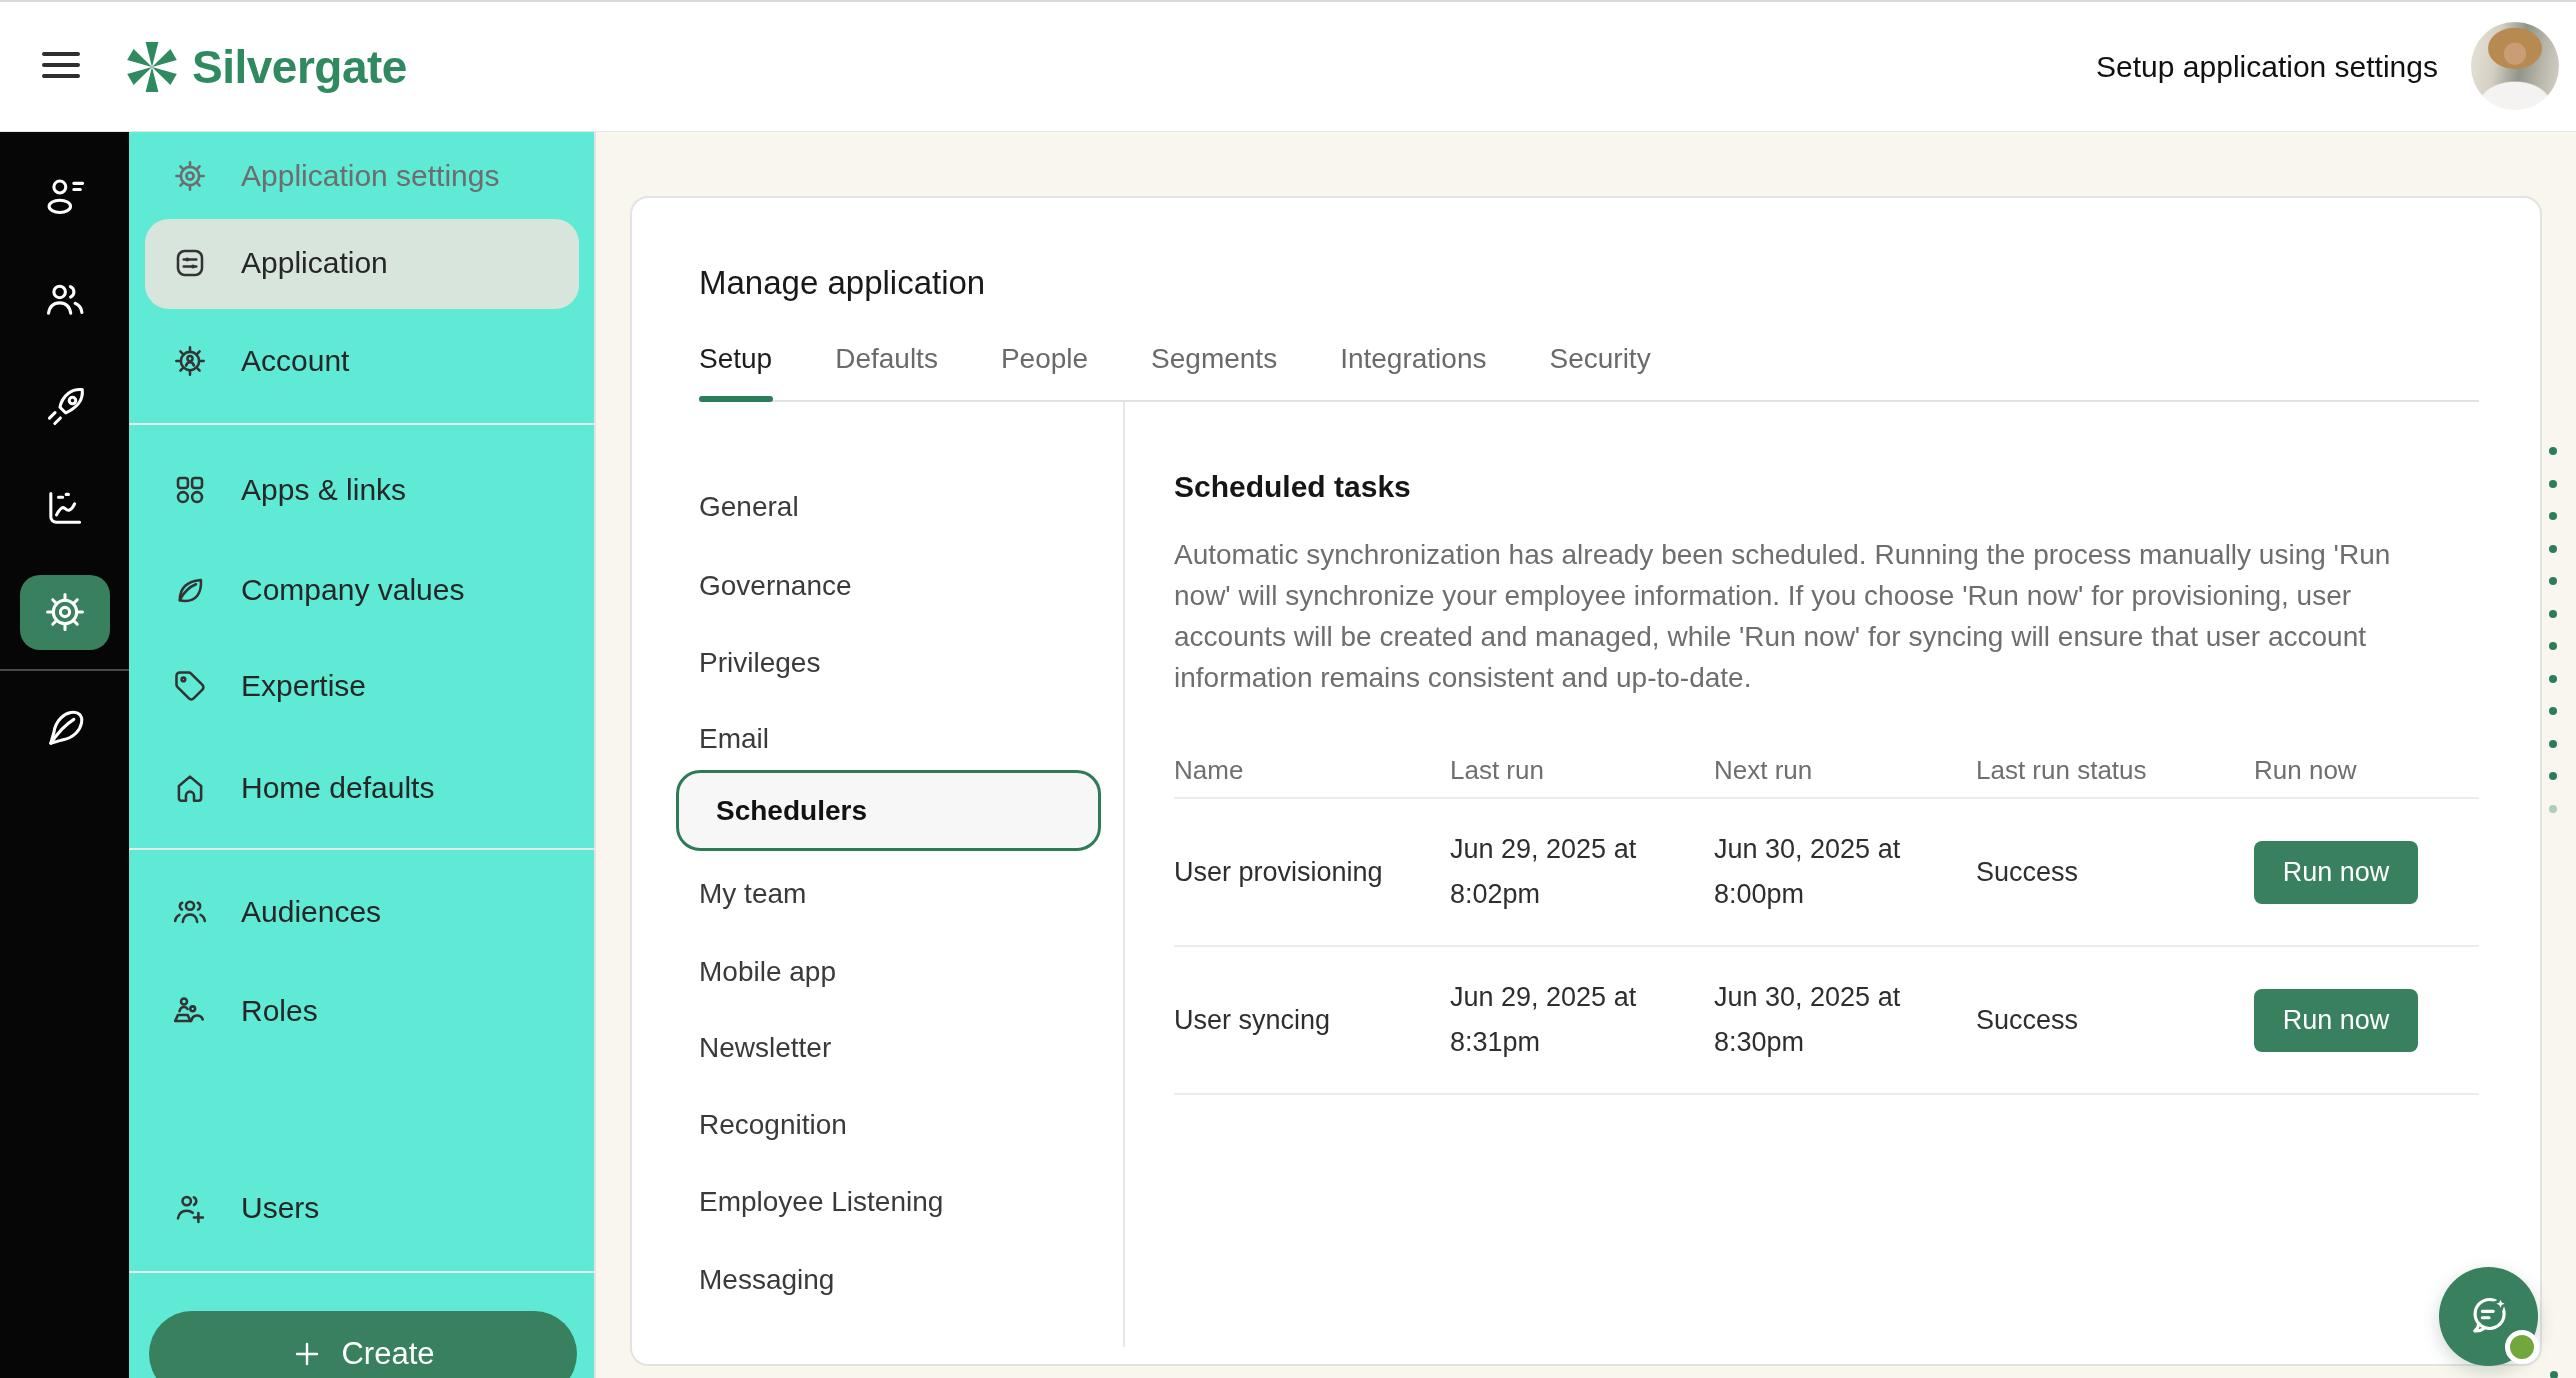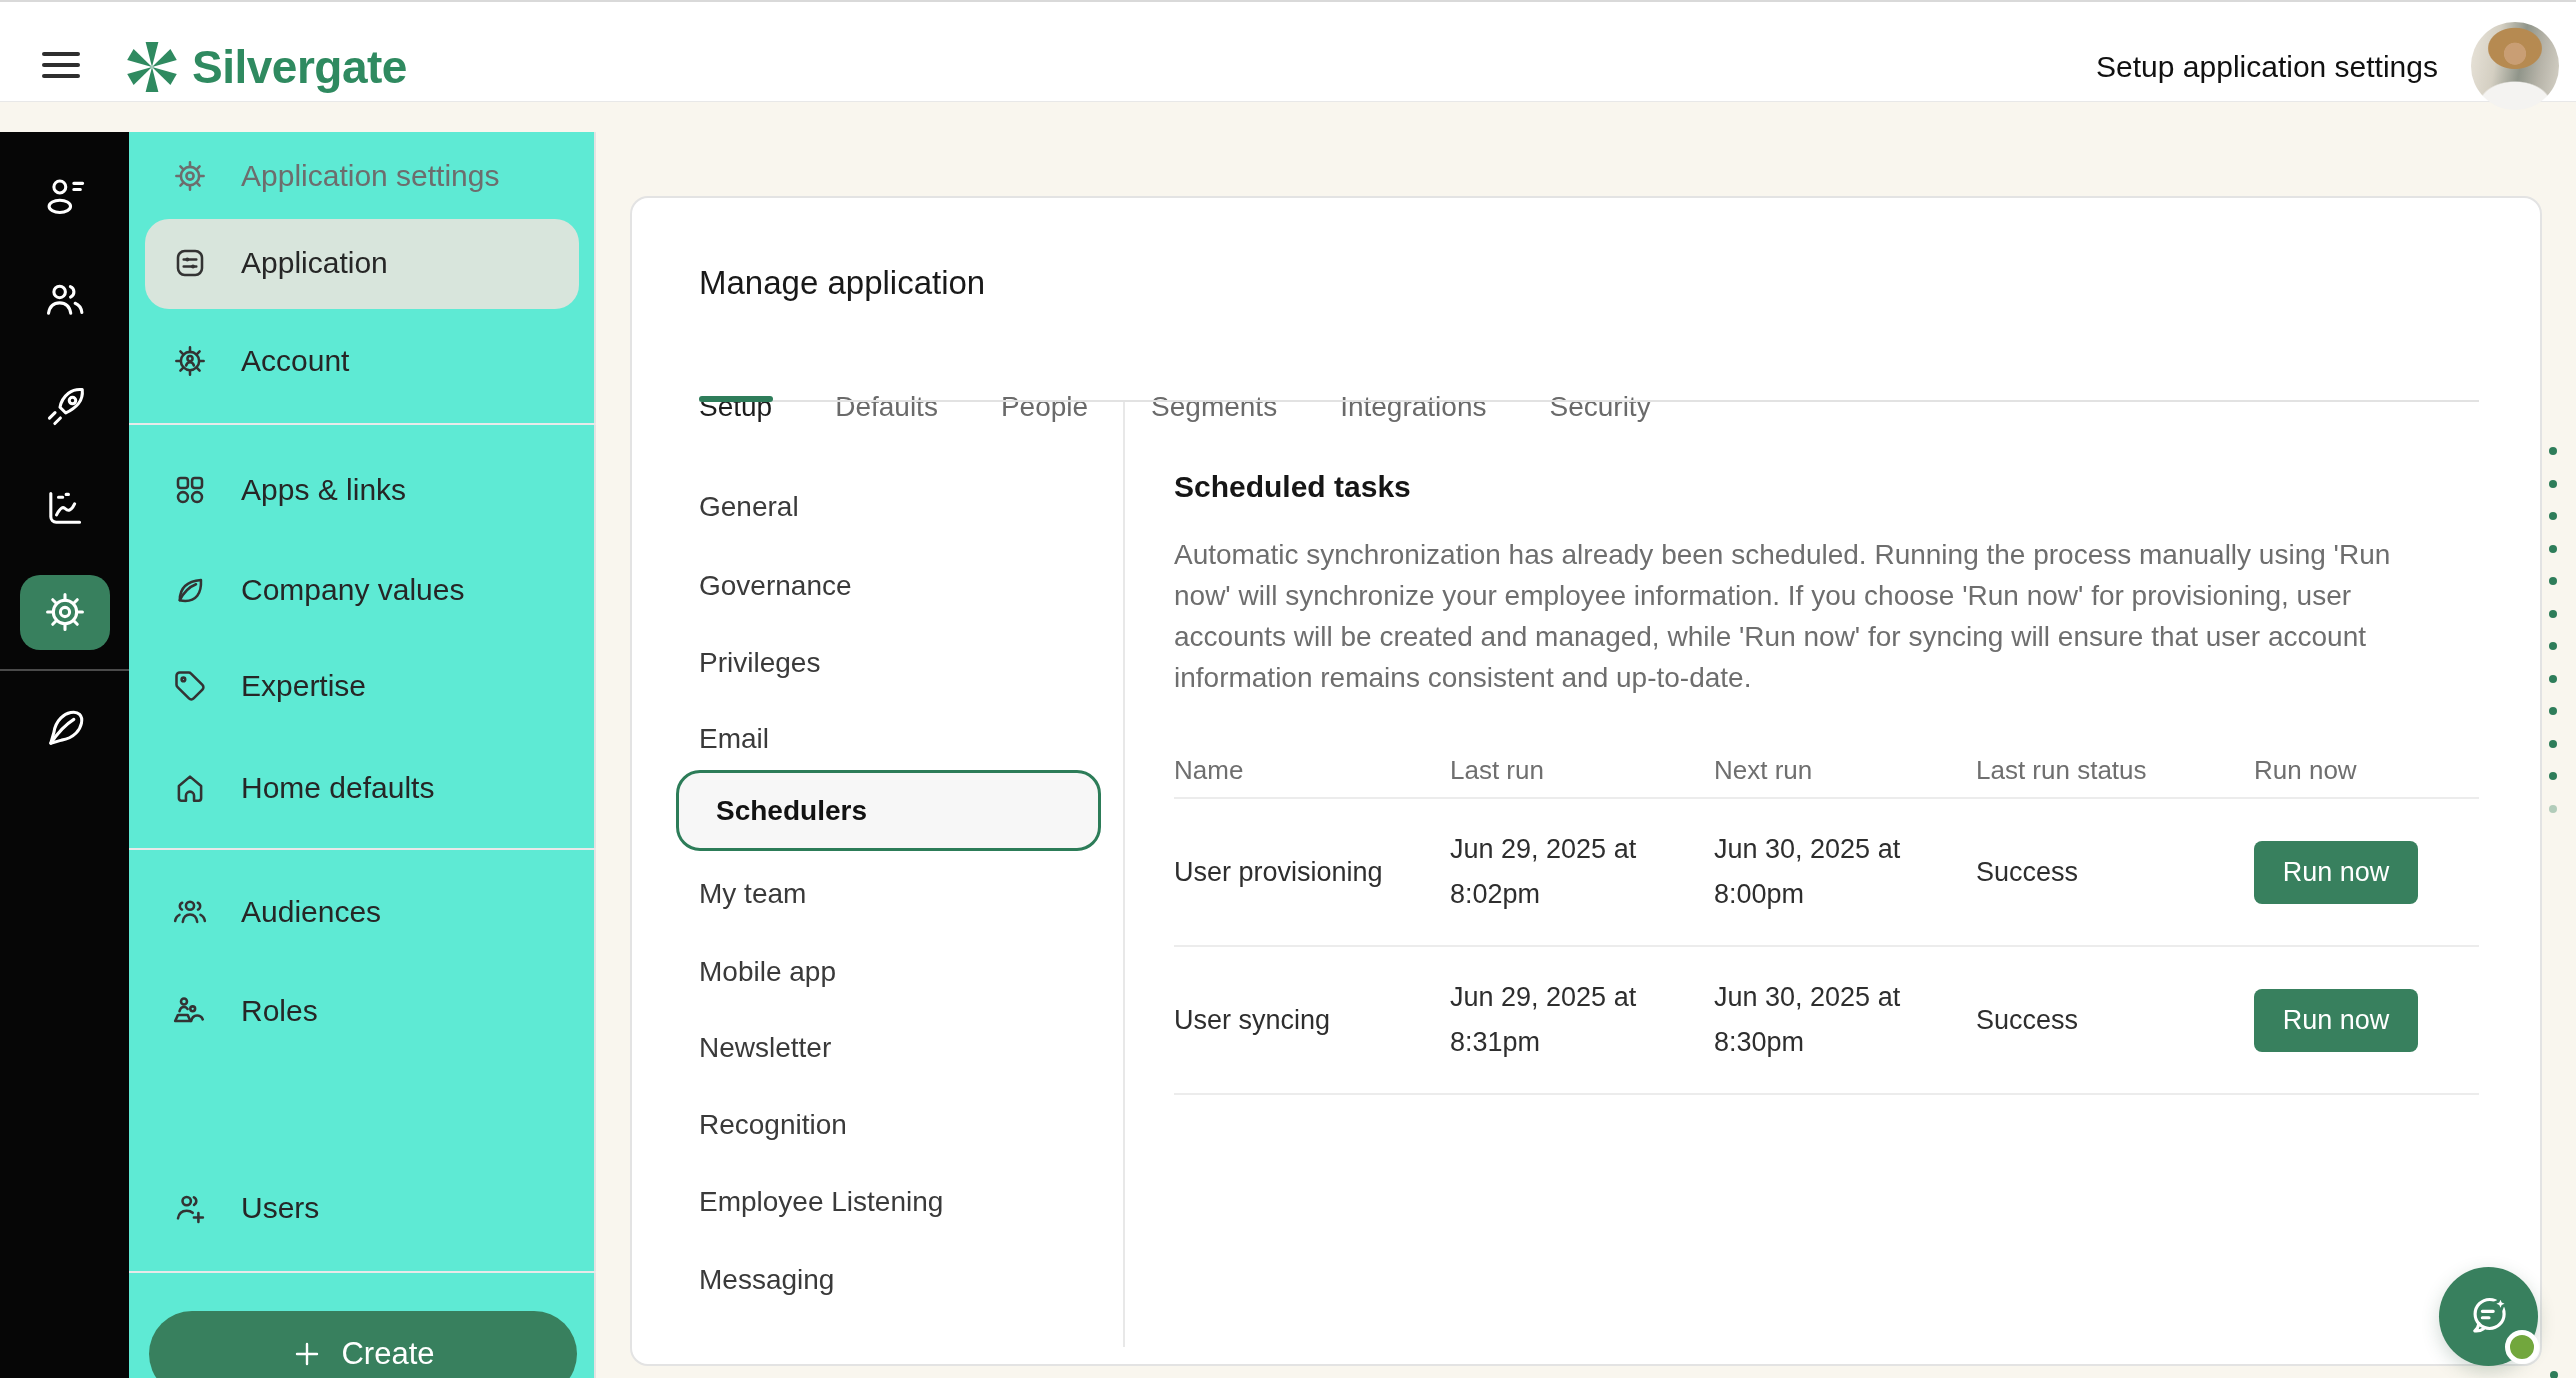--- a/index.html
+++ b/index.html
@@ -6,21 +6,21 @@
   html,body { width: 2576px; height: 1379px; }
   body {
     position: relative; overflow: hidden;
     background: #f9f6ee;
     font-family: "Liberation Sans", sans-serif;
     color: #1d1d1d;
   }
   svg { display: block; }
 
   
-  .topbar { position: absolute; left:0; top:0; width:2576px; height:102px; background:#fff; border-bottom:1px solid #e8e8e8; z-index:6; }
+  .topbar { position: absolute; left:0; top:0; width:2576px; height:132px; background:#fff; border-bottom:1px solid #e8e8e8; z-index:6; }
   .topedge { position:absolute; left:0; top:0; width:2576px; height:2px; background:#d9d9d9; }
   .hamburger { position:absolute; left:42px; top:52px; width:38px; display:flex; flex-direction:column; gap:7px; cursor:pointer; }
   .hamburger span { height:4px; background:#2e2e2e; border-radius:2px; }
   .brand { position:absolute; left:123px; top:36px; height:62px; display:flex; align-items:center; gap:11px; }
   .brand-mark { width:58px; height:58px; }
   .brand-name { font-size:46px; font-weight:700; color:#2f8a60; letter-spacing:-0.5px; }
   .exit-label { position:absolute; right:138px; top:50px; font-size:30px; color:#111; cursor:pointer; }
   .avatar { position:absolute; left:2471px; top:22px; width:88px; height:88px; border-radius:50%; overflow:hidden; cursor:pointer;
     background:
       radial-gradient(circle at 50% 36%, #c99e74 0 15%, rgba(201,158,116,0) 16%),
@@ -42,21 +42,21 @@
   .side-item.muted { color:#6d6d6d; }
   .side-pill { position:absolute; left:16px; top:87px; width:434px; height:90px; background:#d8e5dc; border-radius:24px; cursor:pointer; }
   .side-div { position:absolute; left:0; width:467px; height:2px; background:#e9e9e9; }
   .create-btn { position:absolute; left:20px; top:1179px; width:428px; height:86px; border-radius:43px; background:#38805e; color:#fff;
     display:flex; align-items:center; justify-content:center; gap:18px; font-size:31px; cursor:pointer; }
 
   
   .card { position:absolute; left:630px; top:196px; width:1912px; height:1170px; background:#fff; border:2px solid #e3e3e3; border-radius:18px; z-index:2; }
   .card-title { position:absolute; left:67px; top:66px; font-size:33px; font-weight:400; color:#191919; }
   .tabs { position:absolute; left:67px; top:145px; display:flex; gap:63px; font-size:28px; color:#6a6a6a; }
-  .tab { cursor:pointer;margin-top:48px; }
+  .tab { cursor:pointer; }
   .tab.active { color:#1c1c1c; font-weight:500; }
   .tabs-border { position:absolute; left:67px; top:202px; width:1780px; height:2px; background:#e2e2e2; }
   .tab-underline { position:absolute; left:67px; top:198px; width:74px; height:6px; background:#2e7d5a; border-radius:3px; }
   .vdiv { position:absolute; left:491px; top:204px; width:2px; height:945px; background:#e8e8e8; }
 
   .snav-item { position:absolute; left:67px; height:40px; display:flex; align-items:center; font-size:28px; color:#3a3a3a; cursor:pointer; white-space:nowrap; }
   .snav-sel { position:absolute; left:44px; top:572px; width:425px; height:81px; border:3px solid #2c7c58; background:#f7f7f7; border-radius:24px;
     display:flex; align-items:center; padding-left:37px; font-size:28px; font-weight:700; color:#121212; cursor:pointer; }
 
   .content-heading { position:absolute; left:542px; top:272px; font-size:30px; font-weight:700; color:#161616; }

